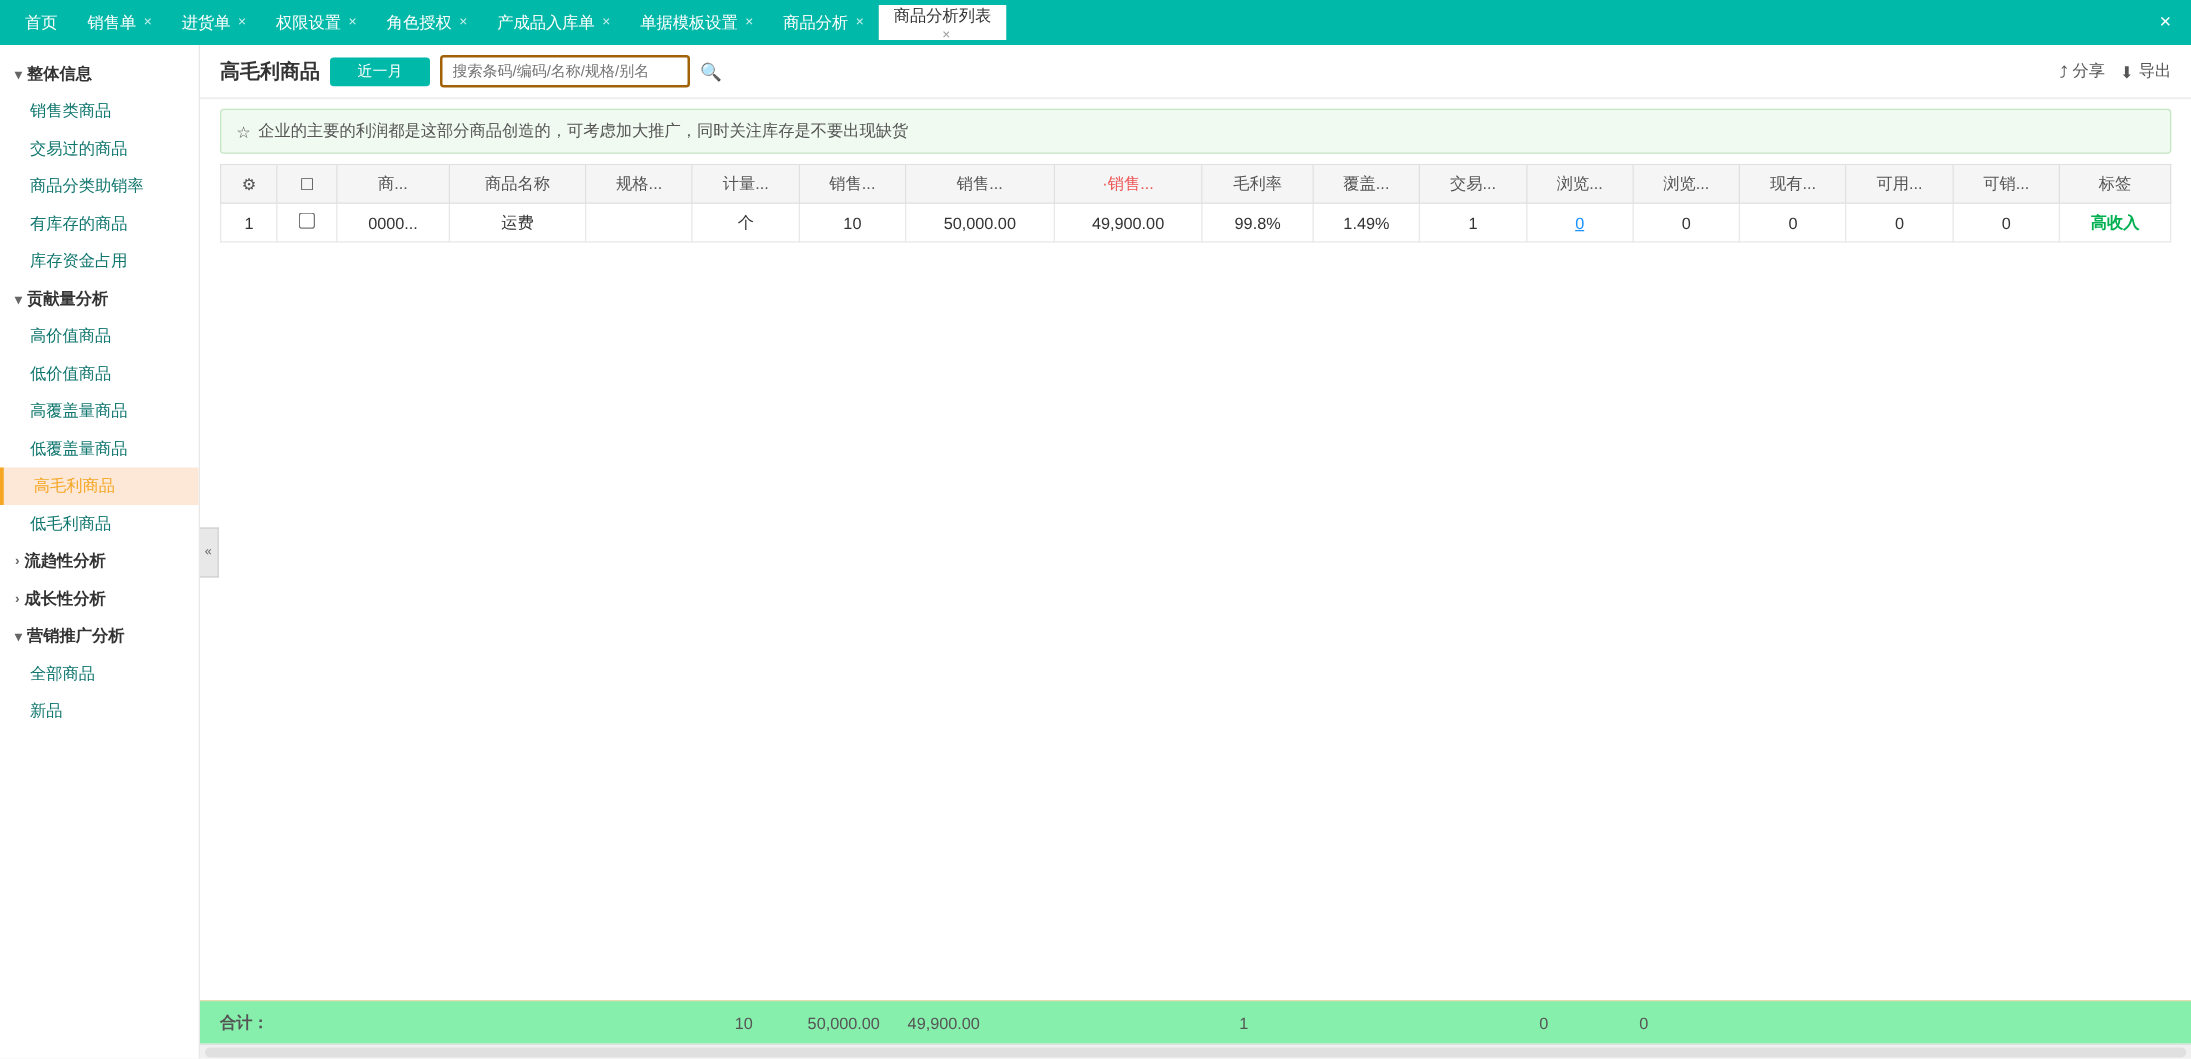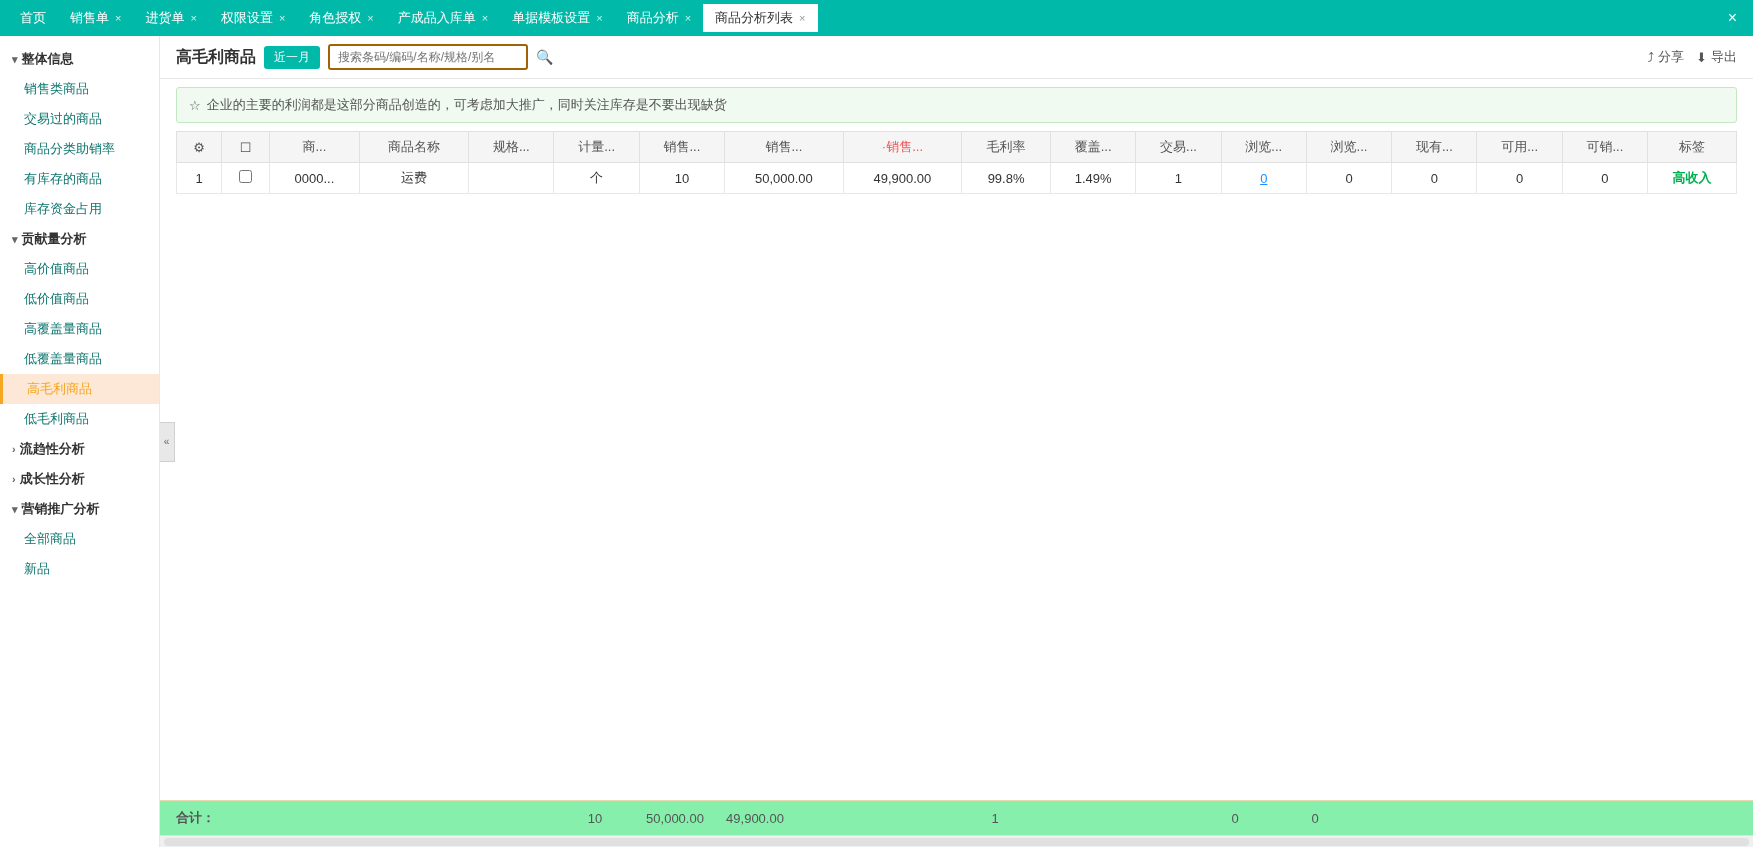--- a/index.html
+++ b/index.html
@@ -18,21 +18,21 @@
       color: #fff;
       padding: 0 12px;
       height: 28px;
       display: flex;
       align-items: center;
       cursor: pointer;
       white-space: nowrap;
       font-size: 13px;
       position: relative;
     }
-    .top-nav-item.active { background: #fff; color: #333; }
+    .top-nav-item.active { background: #fff; color: #333; flex-direction: column; }
     .top-nav-item .close-x {
       margin-left: 6px;
       font-size: 11px;
       color: rgba(255,255,255,0.8);
       cursor: pointer;
     }
     .top-nav-item.active .close-x { color: #999; }
     .nav-close-btn {
       margin-left: auto;
       color: #fff;
@@ -125,21 +125,21 @@
     .page-title {
       font-size: 16px;
       font-weight: bold;
       color: #333;
     }
     .date-filter-btn {
       background: #00b9a9;
       color: #fff;
       border: none;
       border-radius: 3px;
-      padding: 3px 10px;
+      padding: 3px 22px;
       cursor: pointer;
       font-size: 12px;
     }
     .search-input {
       border: 2px solid #a16207;
       border-radius: 3px;
       padding: 4px 8px;
       width: 200px;
       font-size: 12px;
       color: #999;

